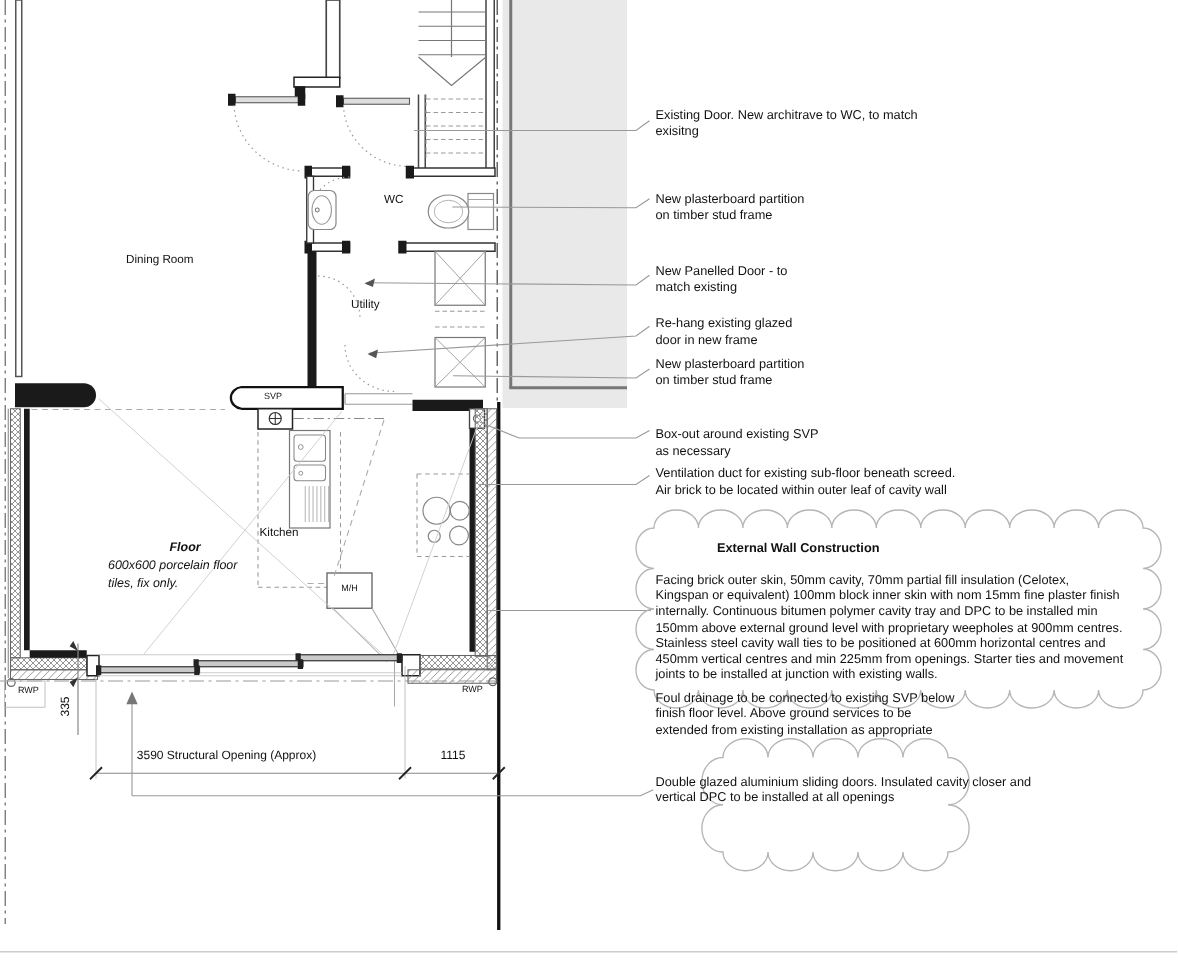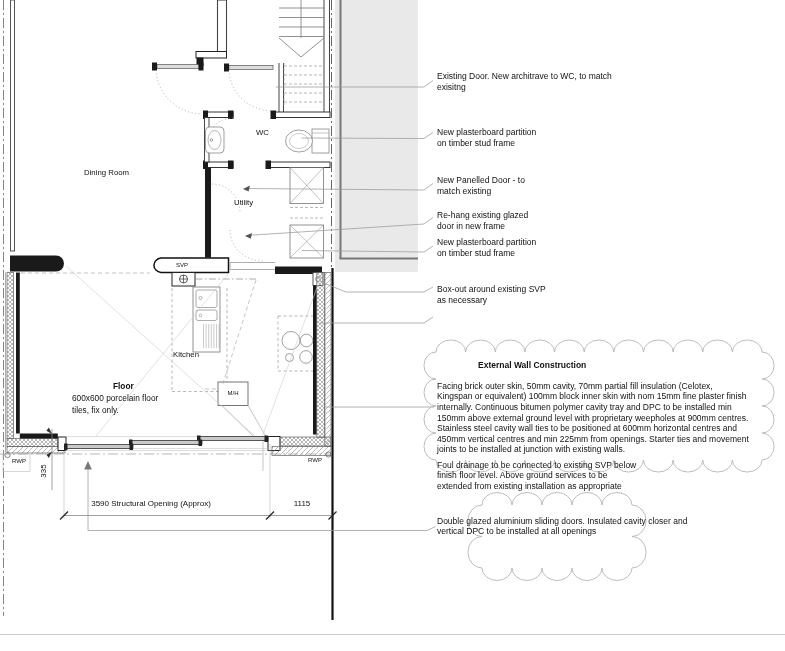--- a/index.html
+++ b/index.html
@@ -5,21 +5,21 @@
   html,body{margin:0;padding:0;background:#fff;}
   #canvas{position:relative;width:785px;height:651px;background:#fff;overflow:hidden;
           font-family:"Liberation Sans",sans-serif;}
   #plan-svg{position:absolute;left:0;top:0;}
   .lbl{position:absolute;color:#111;font-size:7.8px;line-height:9px;white-space:pre;}
   .lbl.small{font-size:6px;}
   .note{position:absolute;left:437px;color:#111;font-size:8.5px;line-height:10.6px;white-space:pre-line;}
   .nt{font-weight:bold;padding-left:41px;}
   .nb{font-weight:normal;}
   .dim{position:absolute;color:#111;font-size:8px;text-align:center;}
-  .floor-note{position:absolute;left:72px;top:368px;font-size:8.3px;line-height:12px;color:#111;white-space:pre-line;}
+  .floor-note{position:absolute;left:72px;top:346px;font-size:8.3px;line-height:12px;color:#111;white-space:pre-line;font-style:italic;}
   .floor-note .nt{display:block;}
   .rot{position:absolute;left:28px;top:465px;width:34px;height:12px;font-size:8px;color:#111;
        transform:rotate(-90deg);transform-origin:center center;text-align:center;}
 </style>
 </head>
 <body>
 
 <div id="canvas">
 
 <svg id="plan-svg" width="785" height="651" viewBox="0 0 785 651">
@@ -256,20 +256,22 @@
 <div class="note" style="top:127px"><span class="nb">New plasterboard partition
 on timber stud frame</span></div>
 <div class="note" style="top:175px"><span class="nb">New Panelled Door - to
 match existing</span></div>
 <div class="note" style="top:210px"><span class="nb">Re-hang existing glazed
 door in new frame</span></div>
 <div class="note" style="top:237px"><span class="nb">New plasterboard partition
 on timber stud frame</span></div>
 <div class="note" style="top:284px"><span class="nb">Box-out around existing SVP
 as necessary</span></div>
+<div class="note" style="top:310px"><span class="nb">Ventilation duct for existing sub-floor beneath screed.
+Air brick to be located within outer leaf of cavity wall</span></div>
 <div class="note" style="top:349px">
   <div class="nt">External Wall Construction</div>
   <div class="nb">Facing brick outer skin, 50mm cavity, 70mm partial fill insulation (Celotex,
 Kingspan or equivalent) 100mm block inner skin with nom 15mm fine plaster finish
 internally. Continuous bitumen polymer cavity tray and DPC to be installed min
 150mm above external ground level with proprietary weepholes at 900mm centres.
 Stainless steel cavity wall ties to be positioned at 600mm horizontal centres and
 450mm vertical centres and min 225mm from openings. Starter ties and movement
 joints to be installed at junction with existing walls.</div>
 </div>

